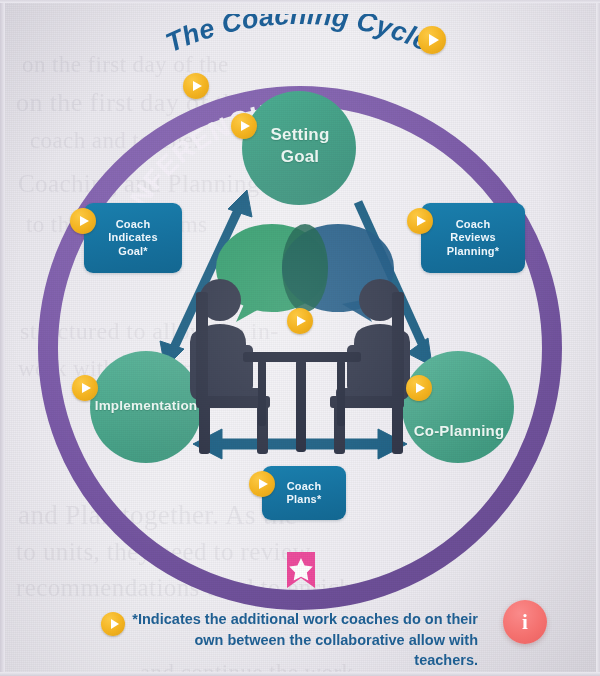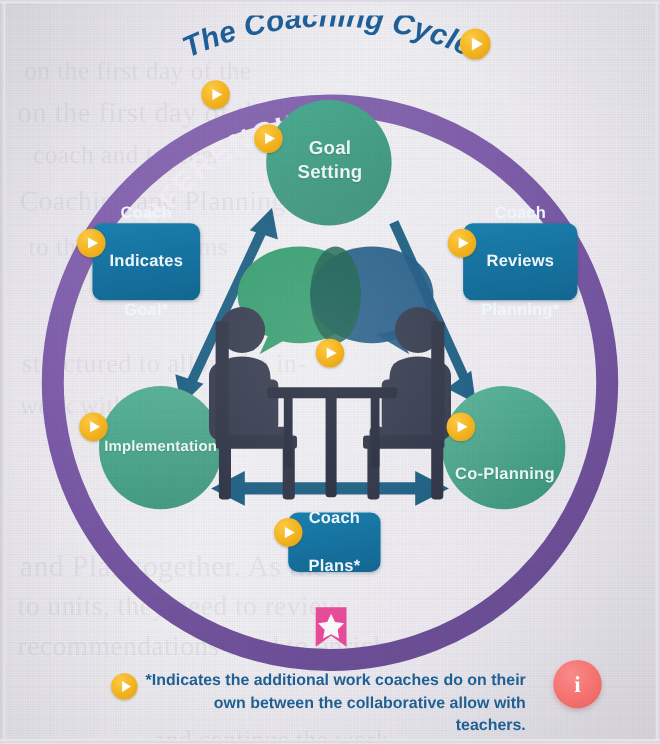--- a/index.html
+++ b/index.html
@@ -65,22 +65,21 @@
     background:linear-gradient(170deg,#1a7fad 0%,#16719e 55%,#136791 100%);
     border-radius:9px;
     color:#eef6fb;
     font-weight:700;
     text-align:center;
     display:flex;align-items:center;justify-content:center;
     line-height:1.22;
     letter-spacing:.2px;
     box-shadow:0 1px 3px rgba(20,50,70,.22);
     z-index:30;
-    font-size:15px;
-    gap:26px;
+    font-size:11px;
   }
   .circ-label{
     position:absolute;
     color:#eaf4f0;font-weight:700;text-align:center;
     z-index:30;pointer-events:none;
     letter-spacing:.2px;
     text-shadow:0 1px 1px rgba(20,70,60,.25);
   }
 
   .title{
@@ -230,22 +229,22 @@
       <path id="tArc" d="M 150,50 A 300,300 0 0 1 446,48"></path>
     </defs>
     <text font-family="Liberation Sans, sans-serif" font-size="27" font-weight="700" fill="#1d5f96" letter-spacing="0.2" font-style="italic">
       <textPath href="#tArc" startOffset="50%" text-anchor="middle">
         <tspan id="title-text">The Coaching Cycle</tspan>
       </textPath>
     </text>
   </svg>
 
   <div class="circ-label" style="left:248px;top:124px;width:104px;font-size:17px;line-height:1.3;">
+    <div>Setting</div>
     <div>Goal</div>
-    <div>Setting</div>
   </div>
   <div class="circ-label" style="left:76px;top:398px;width:140px;font-size:13.5px;">Implementation</div>
   <div class="circ-label" style="left:396px;top:398px;width:126px;font-size:15px;margin-top:24px;">Co-Planning</div>
 
   <div class="label-box" style="left:84px;top:203px;width:98px;height:70px;flex-direction:column;">
     <div>Coach</div>
     <div>Indicates</div>
     <div>Goal*</div>
   </div>
 

